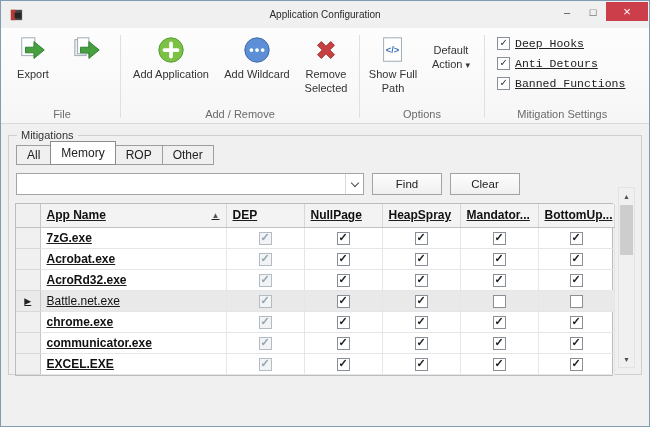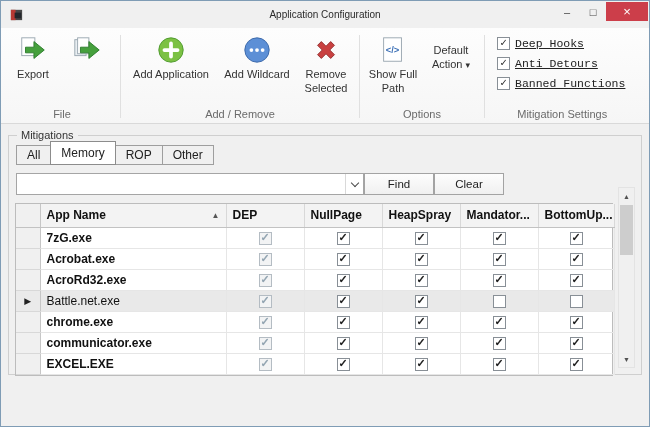--- a/index.html
+++ b/index.html
@@ -46,30 +46,30 @@
   
   fieldset.mitigations { margin:5px 7px 0; height:246px; border:1px solid #cfcfcf; background:#f0f0f0;
                          padding:0 6px 4px; position:relative; }
   legend { font-size:11px; color:#333; padding:0 4px; margin-left:2px; }
 
   .tabs { display:flex; align-items:flex-end; height:24px; margin-left:1px; }
   .tab { height:20px; padding:0 10px; display:flex; align-items:center; background:#f0f0f0;
          border:1px solid #9e9e9e; margin-right:-1px; font-size:12px; color:#222; cursor:default; }
   .tab.active { height:24px; background:#fff; border-color:#8c8c8c; position:relative; z-index:2; }
 
-  .filter-row { display:flex; margin:8px 0 8px 1px; }
+  .filter-row { display:flex; gap:8px; margin:8px 0 8px 1px; }
   .combo { width:348px; height:22px; background:#fff; border:1px solid #a5a5a5; display:flex; }
   .combo input { flex:1; border:none; outline:none; background:transparent; font:inherit; padding:0 5px; }
   .combo .drop { width:18px; display:flex; align-items:center; justify-content:center; border-left:1px solid #d9d9d9; }
   .chev { width:6px; height:6px; border-right:1.5px solid #4a4a4a; border-bottom:1.5px solid #4a4a4a;
           transform:rotate(45deg); margin-top:-3px; }
   .btn { height:22px; width:70px; background:linear-gradient(#fdfdfd,#f0f0f0); border:1px solid #a3a3a3;
          font-family:inherit; font-size:11.5px; color:#222; cursor:default; }
 
-  .grid-wrap { width:598px; border:1px solid #bcbcbc; background:#fff; }
+  .grid-wrap { width:598px; border:1px solid #bcbcbc; background:#fff;text-decoration:underline; }
   table.grid { border-collapse:collapse; table-layout:fixed; width:596px; font-size:12px; }
   .grid th { background:#f3f3f3; border-right:1px solid #d8d8d8; border-bottom:1px solid #c2c2c2;
              height:23px; padding:0 6px; text-align:left; font-weight:bold; color:#111; }
   .grid th.ind, .grid td.ind { width:24px; background:#f0f0f0; border-right:1px solid #c6c6c6; padding:0; text-align:center; }
   .grid th .hwrap { display:flex; align-items:center; }
   .grid th .sort { margin-left:auto; font-size:8px; color:#555; padding-left:4px; }
   .grid td { border-right:1px solid #e6e6e6; border-bottom:1px solid #e6e6e6; height:21px; padding:0 6px; color:#111; }
   .grid td.ind { border-bottom:1px solid #d8d8d8; font-size:9px; color:#222; }
   .grid td.appname.bold { font-weight:bold; }
   .grid td.chk { text-align:center; padding:0; }

